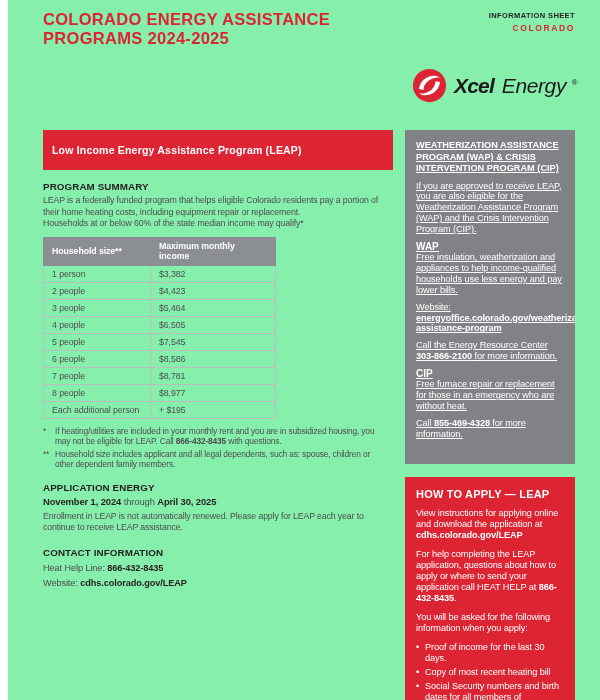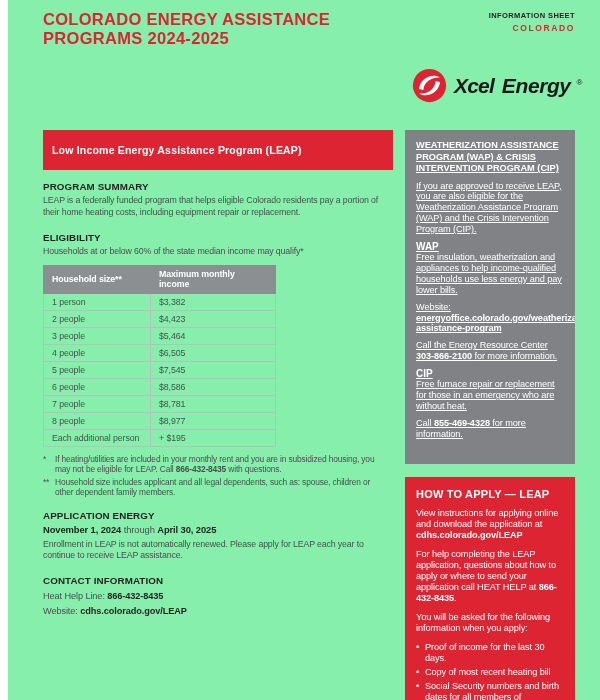--- a/index.html
+++ b/index.html
@@ -19,21 +19,21 @@
   
   .doc-title{position:absolute;left:35px;top:10px;font-size:16.5px;font-weight:bold;
     color:var(--red);line-height:19px;letter-spacing:.3px;}
   .masthead-right{position:absolute;right:27px;top:11px;text-align:right;}
   .info-sheet-label{font-size:7.5px;font-weight:bold;color:var(--ink);letter-spacing:.4px;}
   .region-label{font-size:8.5px;font-weight:bold;color:var(--red);letter-spacing:1.6px;margin-top:3px;}
   .logo{position:absolute;left:404px;top:68px;display:flex;align-items:center;}
   .logo-icon{width:35px;height:35px;display:block;}
   .logo-text{font-size:21px;font-style:italic;color:#1a1a1a;margin-left:7px;white-space:nowrap;}
   .brand-bold{font-weight:bold;letter-spacing:-.8px;}
-  .brand-light{font-weight:bold;margin-left:2px;letter-spacing:-.4px;text-align:center;}
+  .brand-light{font-weight:normal;margin-left:2px;letter-spacing:-.4px;text-align:center;}
   .reg{font-size:8px;vertical-align:8px;font-style:normal;}
   
   .left-col{position:absolute;left:35px;top:130px;width:350px;}
   .banner{background:var(--red);color:#fff;font-size:10.5px;font-weight:bold;
     padding:14px 9px;letter-spacing:.2px;}
   .section-heading{font-size:9.8px;font-weight:bold;color:var(--ink);margin:11px 0 3px;letter-spacing:.1px;}
   .body-text{font-size:8.8px;letter-spacing:-.15px;line-height:11.5px;color:var(--body);}
   table.income{border-collapse:collapse;margin-top:7px;width:233px;}
   table.income th{background:var(--th-gray);border:1px solid var(--th-gray);color:#fff;
     font-size:8.8px;font-weight:bold;text-align:left;padding:3.5px 8px;letter-spacing:-.1px;}
@@ -94,21 +94,20 @@
       <span class="reg">®</span>
     </span>
   </div>
 
   <div class="left-col">
     <div class="banner">Low Income Energy Assistance Program (LEAP)</div>
 
     <div class="section-heading">PROGRAM SUMMARY</div>
     <p class="body-text">LEAP is a federally funded program that helps eligible Colorado residents pay a portion of their home heating costs, including equipment repair or replacement.</p>
 
-    <div class="section-heading" style="margin-top:14px;">ELIGIBILITY</div>
     <p class="body-text">Households at or below 60% of the state median income may qualify*</p>
 
     <table class="income">
       <thead>
         <tr>
           <th class="col-size">Household size**</th>
           <th>Maximum monthly income</th>
         </tr>
       </thead>
       <tbody>

